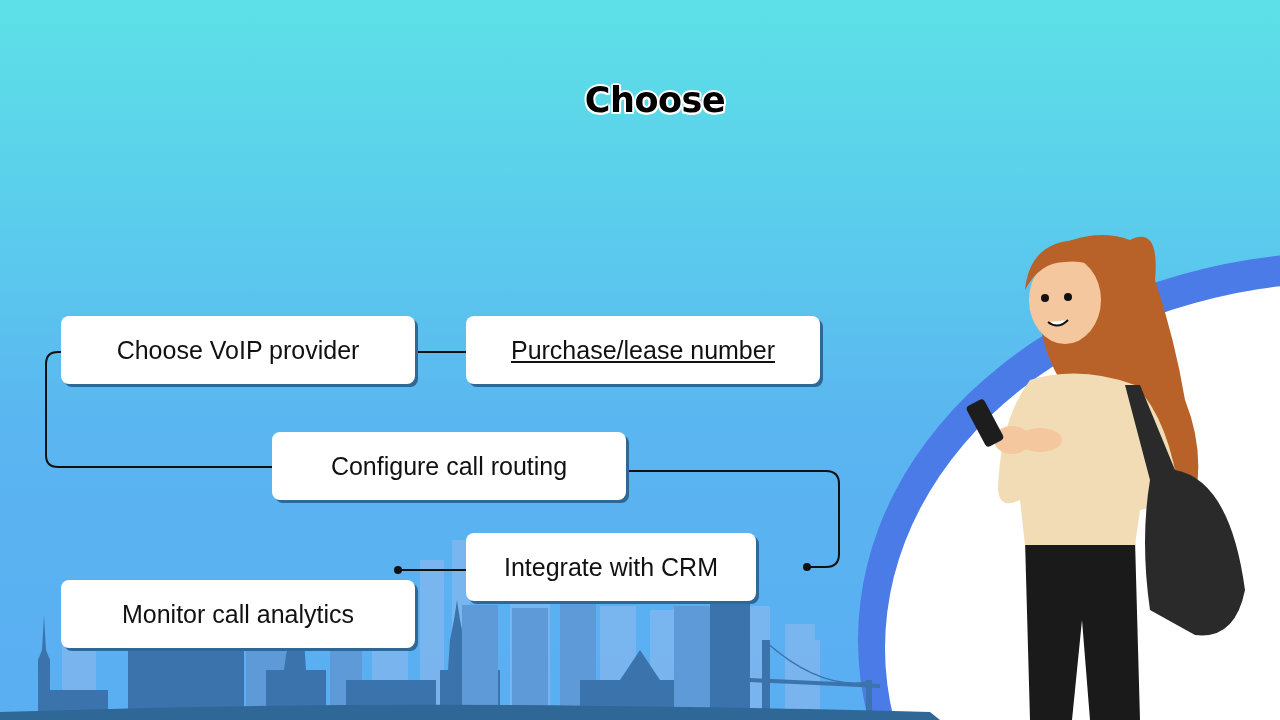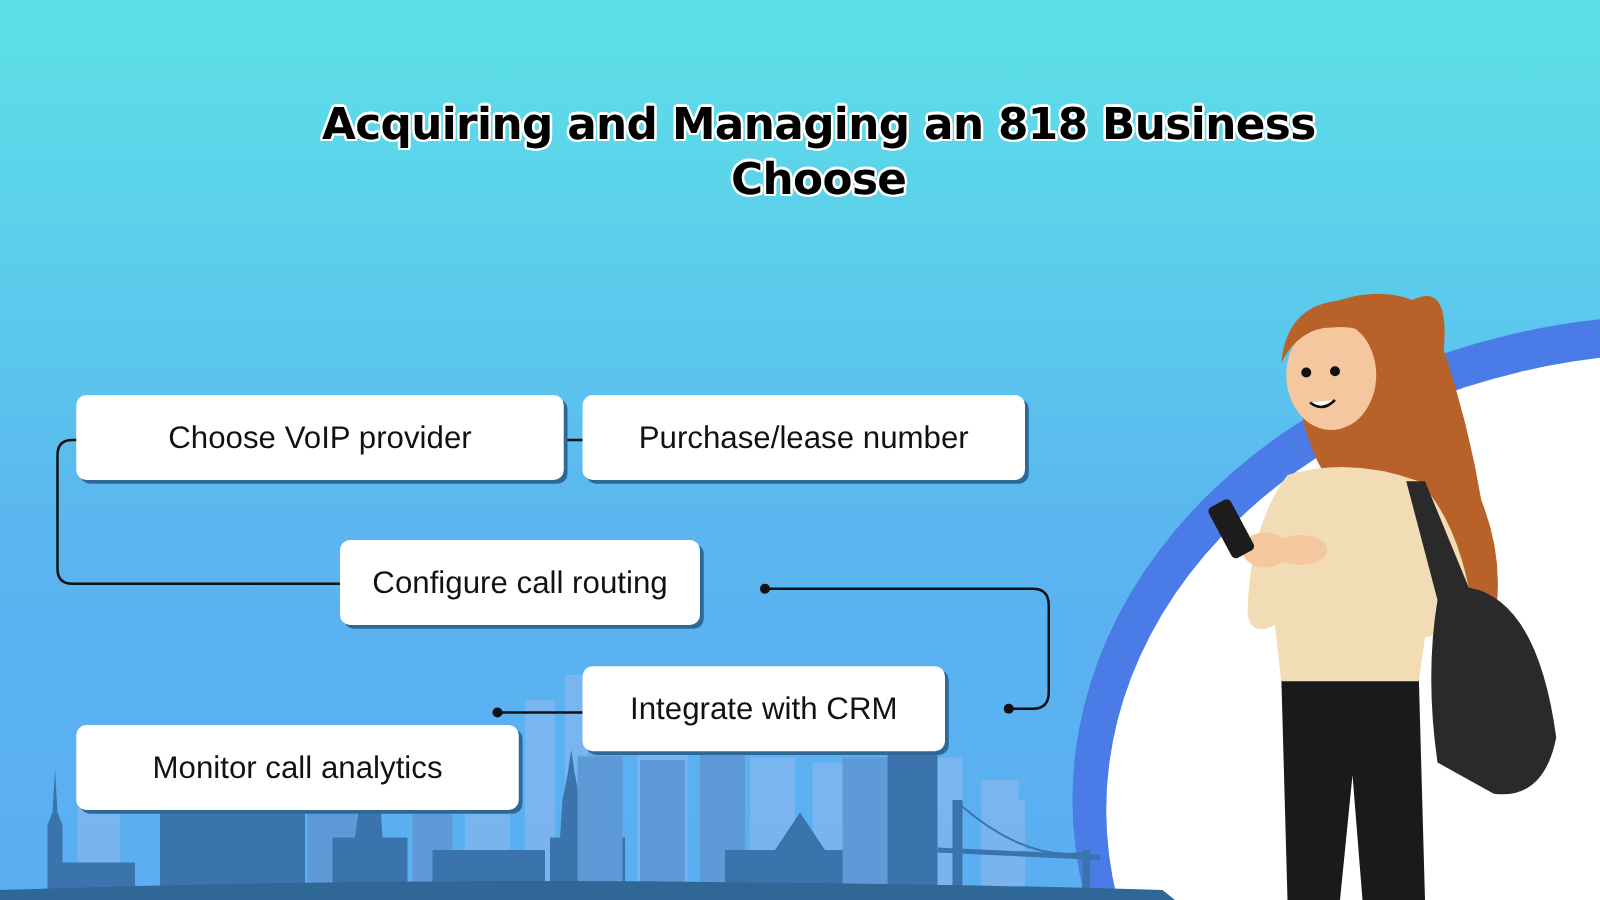--- a/index.html
+++ b/index.html
@@ -80,21 +80,20 @@
       <rect x="762" y="640" width="8" height="80"></rect>
       <rect x="866" y="680" width="6" height="40"></rect>
       <path d="M750 680 L880 686" stroke="#3b74ad" stroke-width="4" fill="none"></path>
       <path d="M766 642 Q820 690 869 682" stroke="#3b74ad" stroke-width="1.5" fill="none"></path>
     </g>
     <path d="M0 720 L0 712 Q300 702 600 706 Q800 708 930 712 L940 720 Z" fill="#2f6796"></path>
   </g>
 </svg>
 
 <div class="title">
-  <div>Acquiring and Managing an 818 Business</div>
   <div>Choose</div>
 </div>
 
 <svg class="connectors" viewBox="0 0 1280 720">
   <g stroke="#111" stroke-width="2" fill="none">
 
     <line x1="395" y1="352" x2="478" y2="352"></line>
 
     <path d="M82 352 L58 352 Q46 352 46 364 L46 455 Q46 467 58 467 L285 467"></path>
 
@@ -107,27 +106,27 @@
     <circle cx="478" cy="352" r="4"></circle>
     <circle cx="82" cy="352" r="4"></circle>
     <circle cx="285" cy="467" r="4"></circle>
     <circle cx="612" cy="471" r="4"></circle>
     <circle cx="807" cy="567" r="4"></circle>
     <circle cx="398" cy="570" r="4"></circle>
     <circle cx="484" cy="570" r="4"></circle>
   </g>
 </svg>
 
-<div class="box" style="left:61px; top:316px; width:390px;">
+<div class="box" style="left:61px; top:316px; width:354px;">
   <span>Choose VoIP provider</span>
 </div>
-<div class="box" style="left:466px; top:316px; width:354px;">
+<div class="box" style="left:466px; top:316px; width:354px;text-decoration:underline;">
   <span>Purchase/lease number</span>
 </div>
-<div class="box" style="left:272px; top:432px; width:288px;text-align:right;">
+<div class="box" style="left:272px; top:432px; width:354px;text-align:right;">
   <span>Configure call routing</span>
 </div>
 <div class="box" style="left:466px; top:533px; width:290px;">
   <span>Integrate with CRM</span>
 </div>
 <div class="box" style="left:61px; top:533px; width:354px;margin-top:47px;">
   <span>Monitor call analytics</span>
 </div>
 
 <svg class="deco" viewBox="0 0 1280 720">

